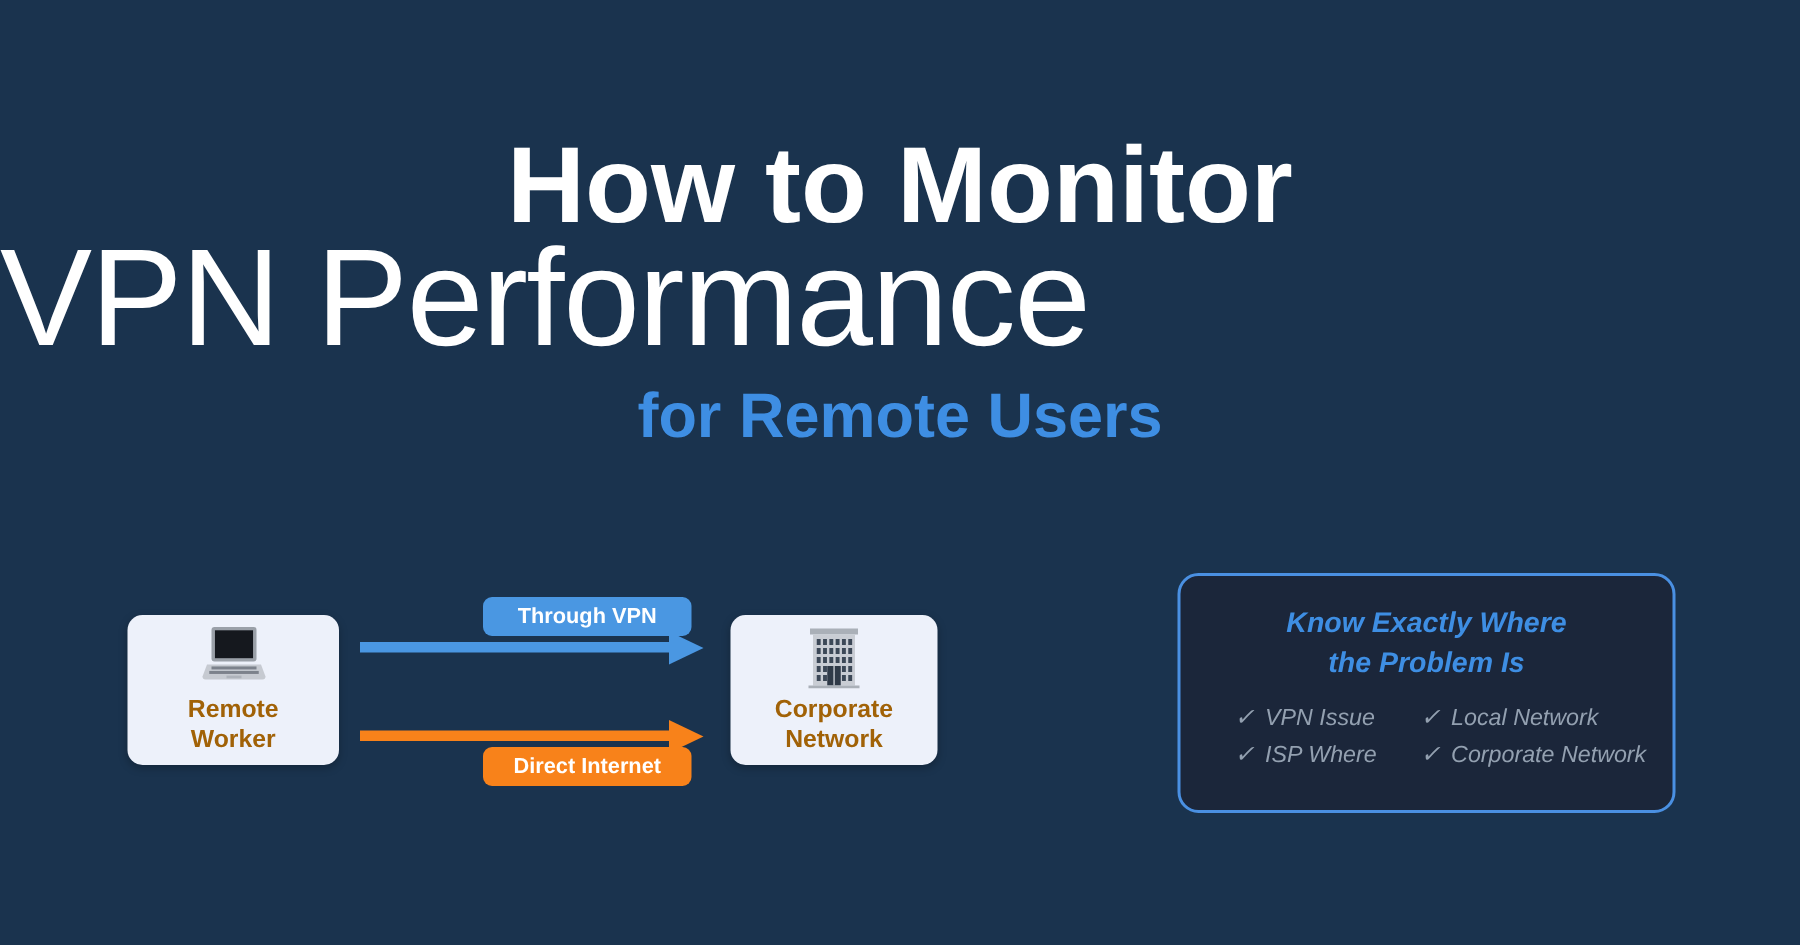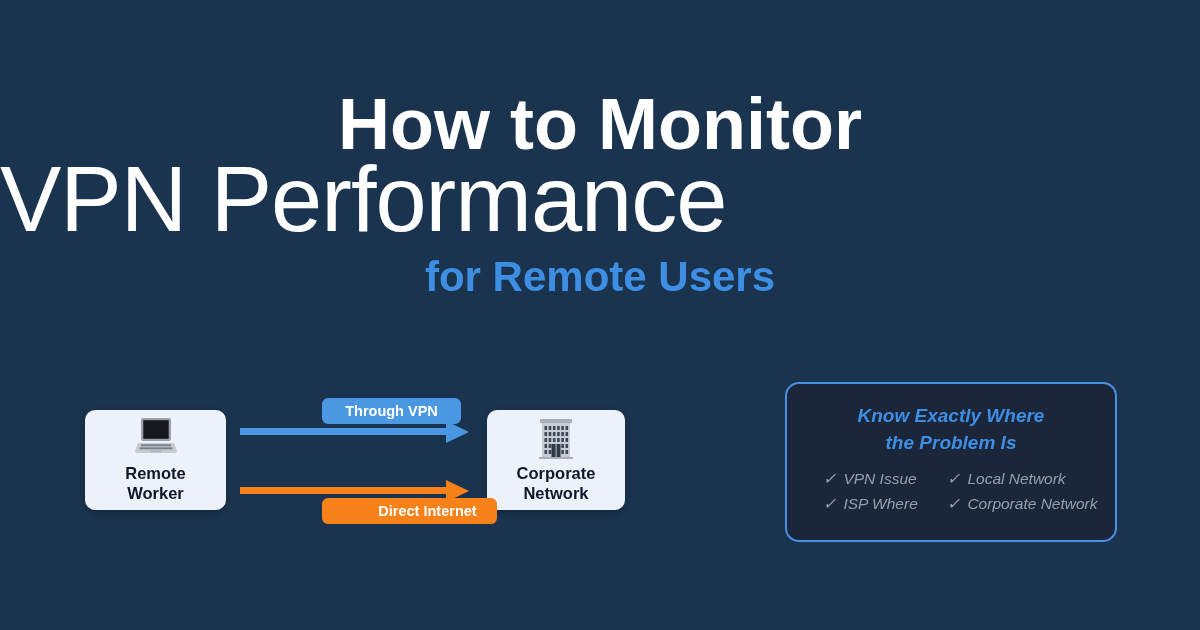--- a/index.html
+++ b/index.html
@@ -39,21 +39,21 @@
     border-radius: 10px;
     display: flex; flex-direction: column;
     align-items: center; justify-content: center;
     gap: 4px;
     box-shadow: 0 2px 6px rgba(0,0,0,0.25);
   }
   .node-source { left: 85px;  top: 410px; width: 141px; height: 100px; }
   .node-target { left: 487px; top: 410px; width: 138px; height: 100px; }
   .node .icon { display: block; height: 42px; }
   .node-label {
-    color: #0f172a; font-size: 16.5px; font-weight: 700;
+    color: #a16207; font-size: 16.5px; font-weight: 700;
     text-align: center; line-height: 1.22; width: 100px;
   }
 
   
   .shaft { position: absolute; height: 7px; }
   .head  { position: absolute; width: 0; height: 0;
            border-top: 11px solid transparent;
            border-bottom: 11px solid transparent; }
 
   .shaft-vpn    { left: 240px; top: 428px; width: 208px; background: #4A97E2; }
@@ -61,21 +61,21 @@
   .shaft-direct { left: 240px; top: 487px; width: 208px; background: #F8821A; }
   .head-direct  { left: 446px; top: 479.5px; border-left: 23px solid #F8821A; }
 
   .pill {
     position: absolute; width: 139px; height: 26px;
     border-radius: 6px;
     display: flex; align-items: center; justify-content: center;
     color: #FFFFFF; font-size: 14.5px; font-weight: 700; margin-left: 41px;
   }
   .pill-vpn    { left: 281px; top: 398px; background: #4A97E2; }
-  .pill-direct { left: 281px; top: 498px; background: #F8821A; padding-left: 36px; }
+  .pill-direct { left: 281px; top: 498px; background: #F8821A; }
 
   
   .panel {
     position: absolute; left: 785px; top: 382px;
     width: 332px; height: 160px;
     box-sizing: border-box;
     background: #1B263A;
     border: 2px solid #4A90E2;
     border-radius: 14px;
     font-style: italic;

